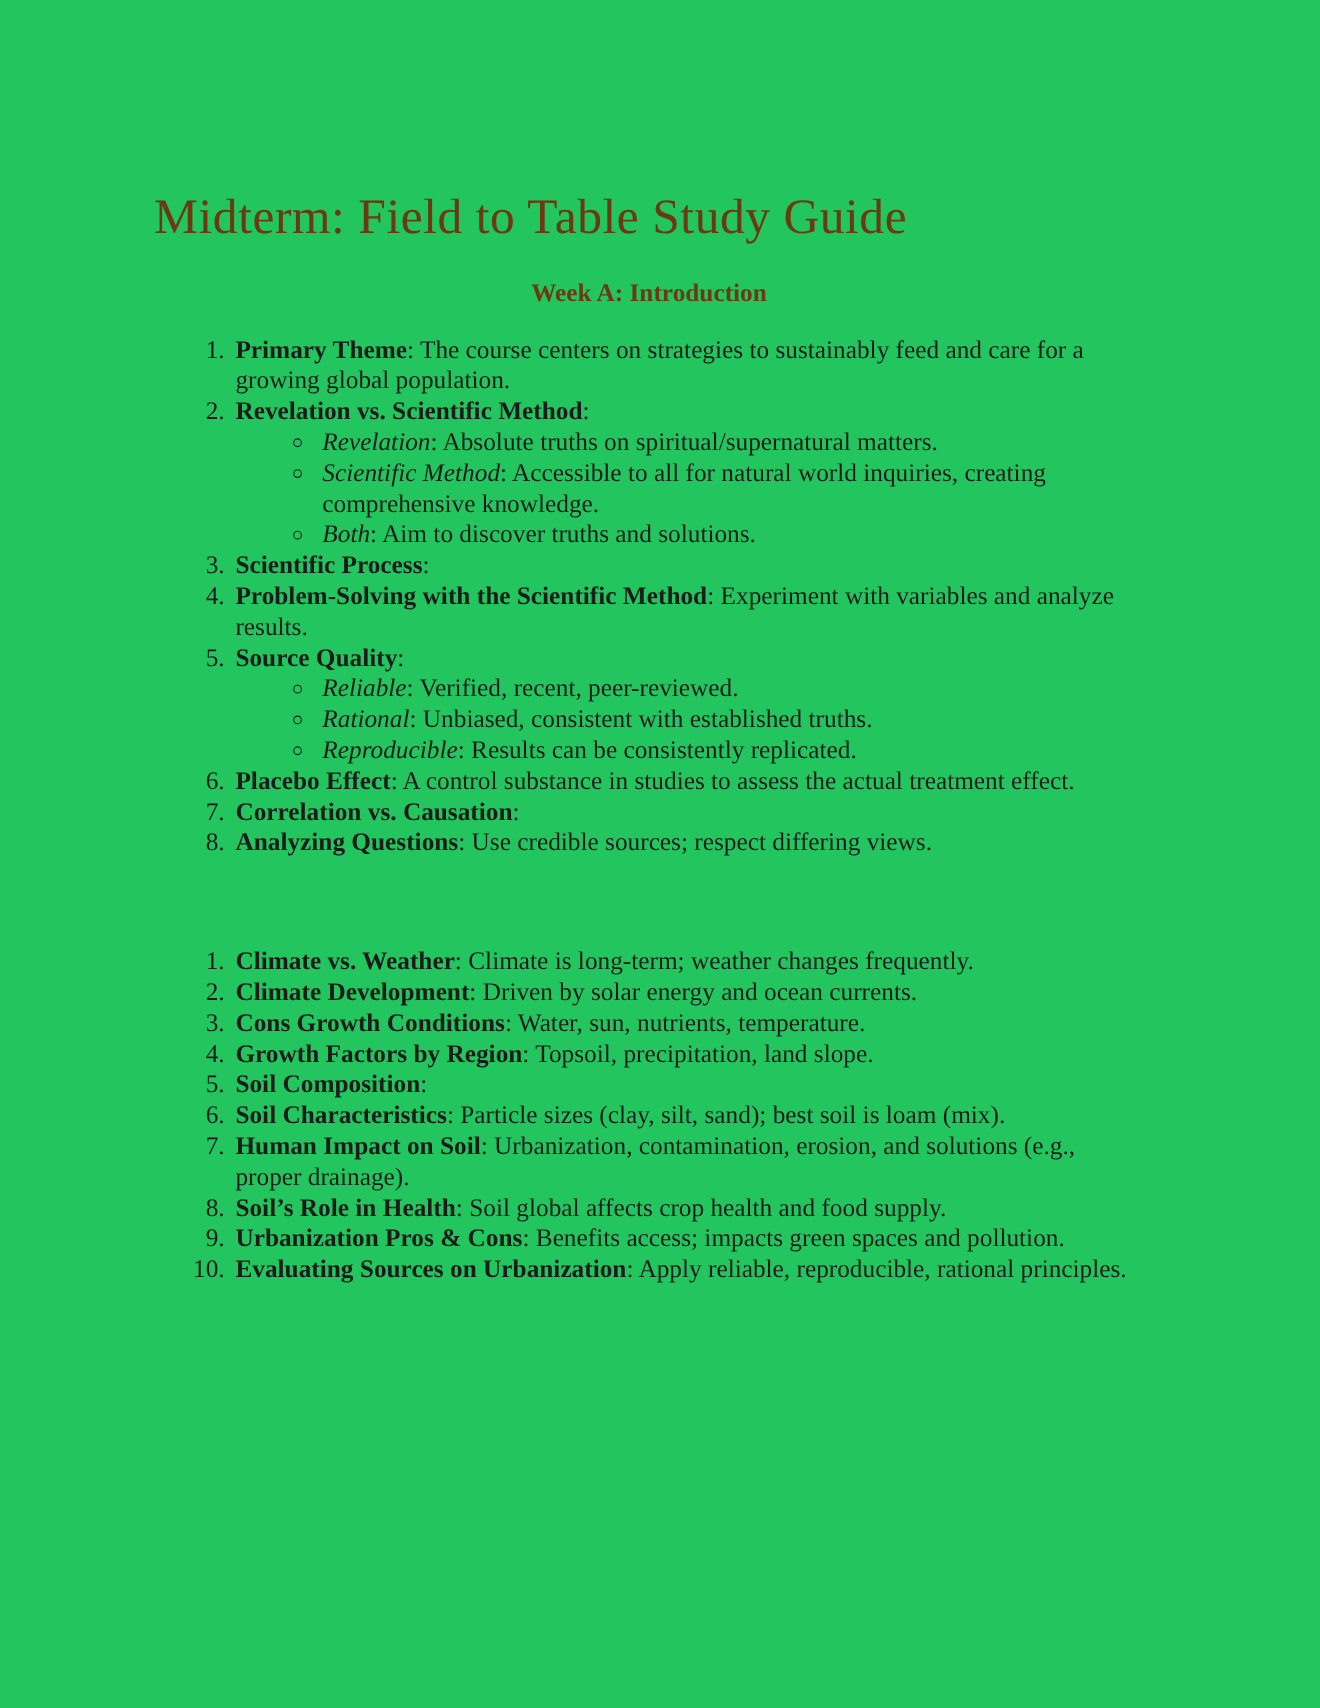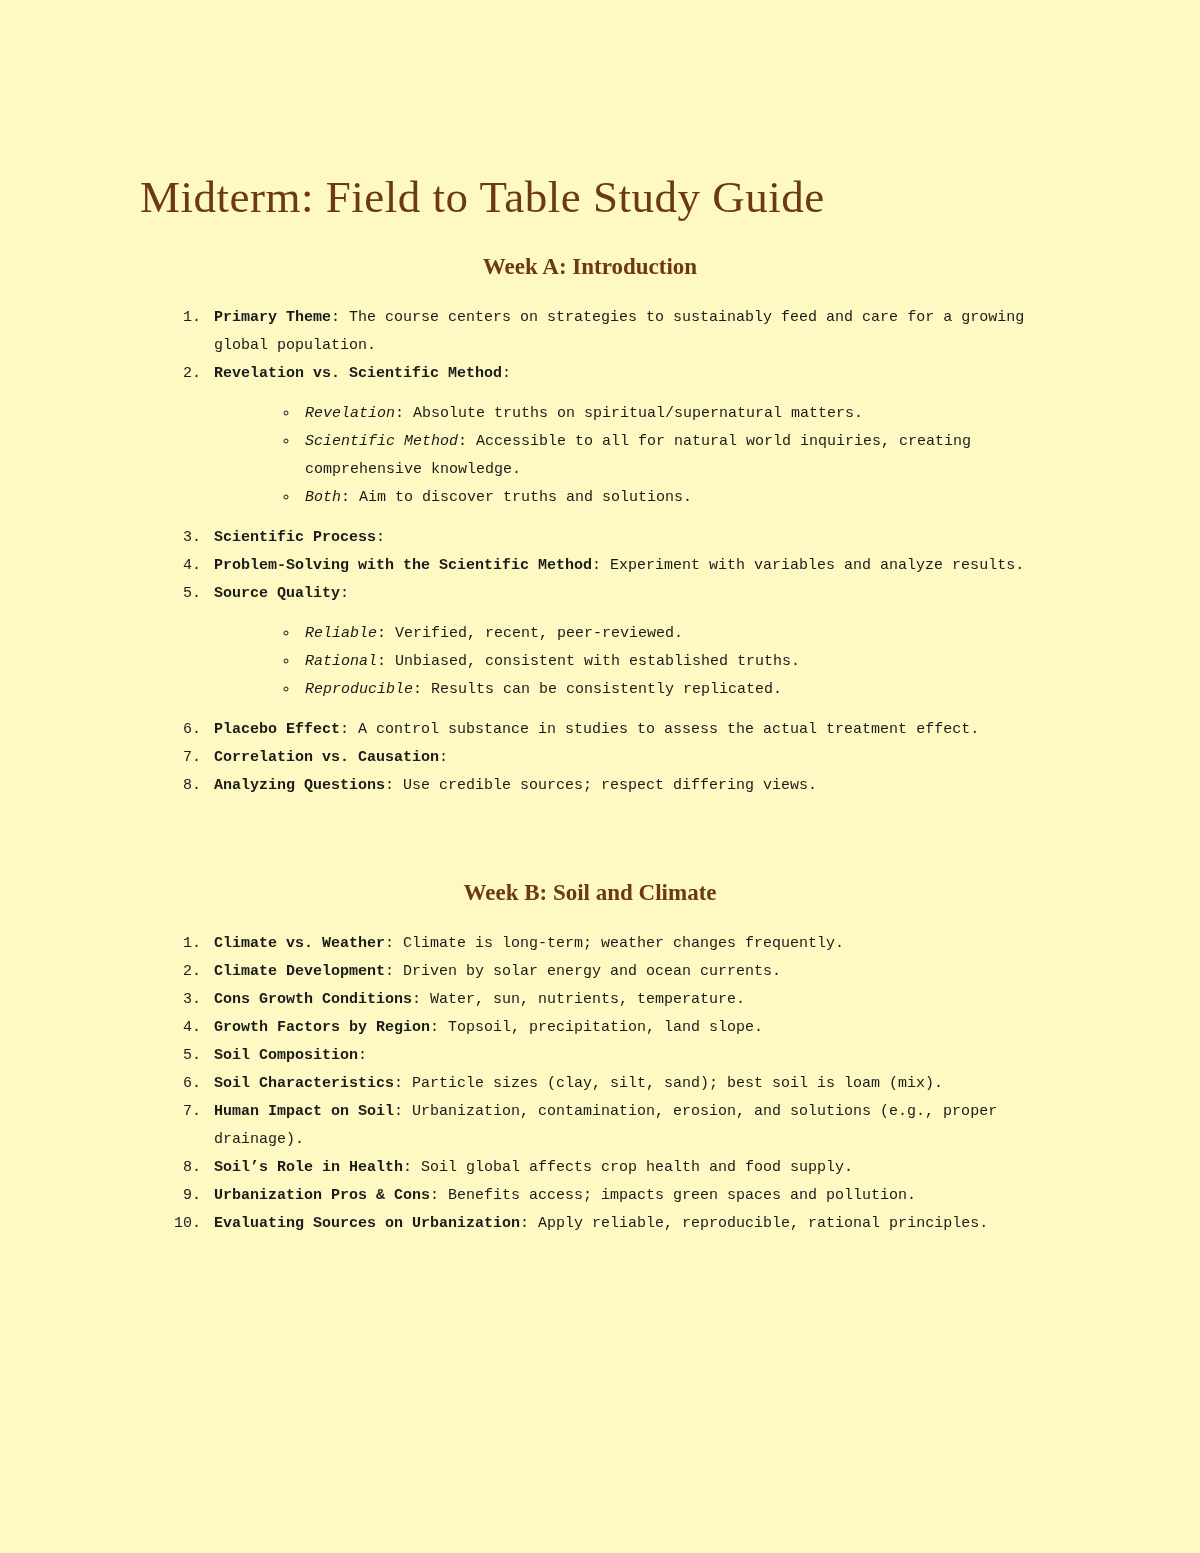--- a/index.html
+++ b/index.html
@@ -6,21 +6,21 @@
     margin: 0;
     padding: 0;
     background: #ffffff;
   }
   .page {
     position: relative;
     width: 1200px;
     min-height: 1553px;
     box-sizing: border-box;
     padding: 172px 160px 60px 140px;
-    background: #fef9c3;
+    background: #22c55e;
     font-family: "Liberation Serif", serif;
     color: var(--body-color, #1b1b1b);
   }
   .doc-title {
     margin: 0 0 30px 0;
     font-size: 45px;
     font-weight: 400;
     line-height: 1.15;
     color: var(--heading-color, #6b3a10);
     letter-spacing: 0.5px;
@@ -34,33 +34,32 @@
   .section-heading {
     margin: 0 0 24px 0;
     font-size: 23px;
     font-weight: bold;
     color: var(--heading-color, #6b3a10);
     text-align: center;
   }
   ol.item-list {
     margin: 0;
     padding: 0 0 0 70px;
-    font-size: 15px;
+    font-size: 23px;
     line-height: 28px;
     list-style-type: decimal;
-    font-family: Liberation Mono, monospace;
   }
   ol.item-list > li {
     padding-left: 4px;
   }
   .item-label {
     font-weight: bold;
   }
   ul.sub-list {
-    margin: 12px;
+    margin: 0;
     padding: 0 0 0 73px;
     list-style-type: circle;
   }
   ul.sub-list > li {
     padding-left: 6px;
   }
   .sub-label.italic {
     font-style: italic;
   }
   .sub-label.bold {
@@ -92,21 +91,20 @@
               <li class="sub-item"><span class="sub-label italic">Reliable</span><span class="sub-text">: Verified, recent, peer-reviewed.</span></li>
               <li class="sub-item"><span class="sub-label italic">Rational</span><span class="sub-text">: Unbiased, consistent with established truths.</span></li>
               <li class="sub-item"><span class="sub-label italic">Reproducible</span><span class="sub-text">: Results can be consistently replicated.</span></li>
             </ul></li>
           <li class="item"><span class="item-label">Placebo Effect</span><span class="item-text">: A control substance in studies to assess the actual treatment effect.</span></li>
           <li class="item"><span class="item-label">Correlation vs. Causation</span><span class="item-text">:</span></li>
           <li class="item"><span class="item-label">Analyzing Questions</span><span class="item-text">: Use credible sources; respect differing views.</span></li>
         </ol>
       </section>
       <section class="doc-section">
-        <h2 class="section-heading">Week B: Soil and Climate</h2>
         <ol class="item-list">
           <li class="item"><span class="item-label">Climate vs. Weather</span><span class="item-text">: Climate is long-term; weather changes frequently.</span></li>
           <li class="item"><span class="item-label">Climate Development</span><span class="item-text">: Driven by solar energy and ocean currents.</span></li>
           <li class="item"><span class="item-label">Cons Growth Conditions</span><span class="item-text">: Water, sun, nutrients, temperature.</span></li>
           <li class="item"><span class="item-label">Growth Factors by Region</span><span class="item-text">: Topsoil, precipitation, land slope.</span></li>
           <li class="item"><span class="item-label">Soil Composition</span><span class="item-text">:</span></li>
           <li class="item"><span class="item-label">Soil Characteristics</span><span class="item-text">: Particle sizes (clay, silt, sand); best soil is loam (mix).</span></li>
           <li class="item"><span class="item-label">Human Impact on Soil</span><span class="item-text">: Urbanization, contamination, erosion, and solutions (e.g., proper drainage).</span></li>
           <li class="item"><span class="item-label">Soil’s Role in Health</span><span class="item-text">: Soil global affects crop health and food supply.</span></li>
           <li class="item"><span class="item-label">Urbanization Pros &amp; Cons</span><span class="item-text">: Benefits access; impacts green spaces and pollution.</span></li>

